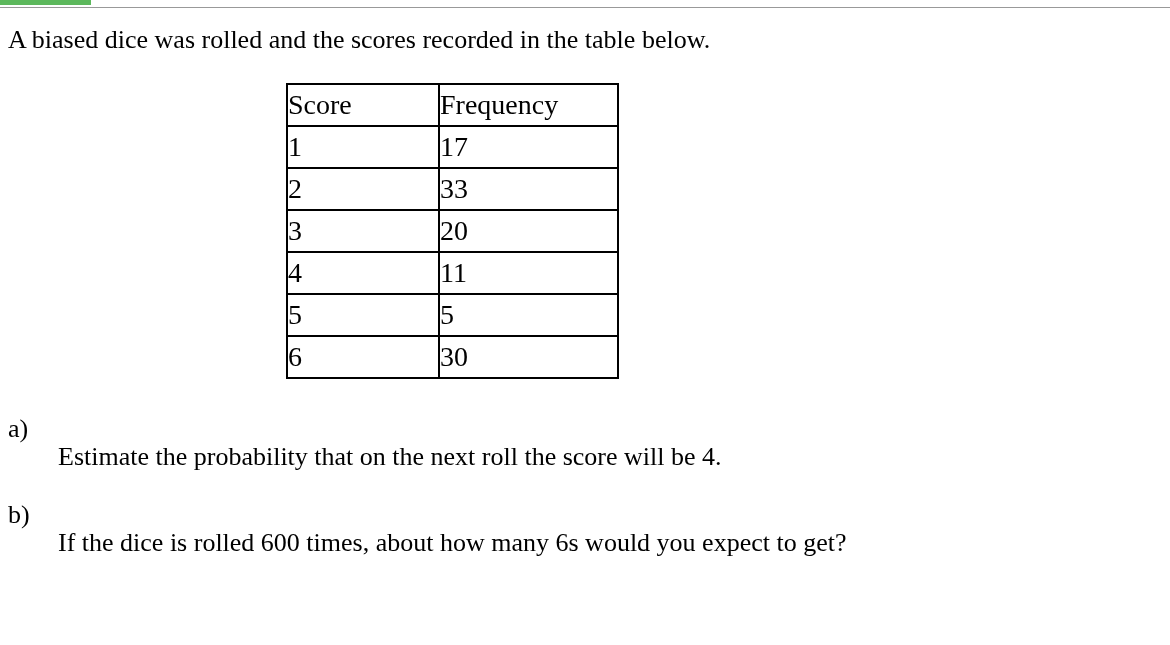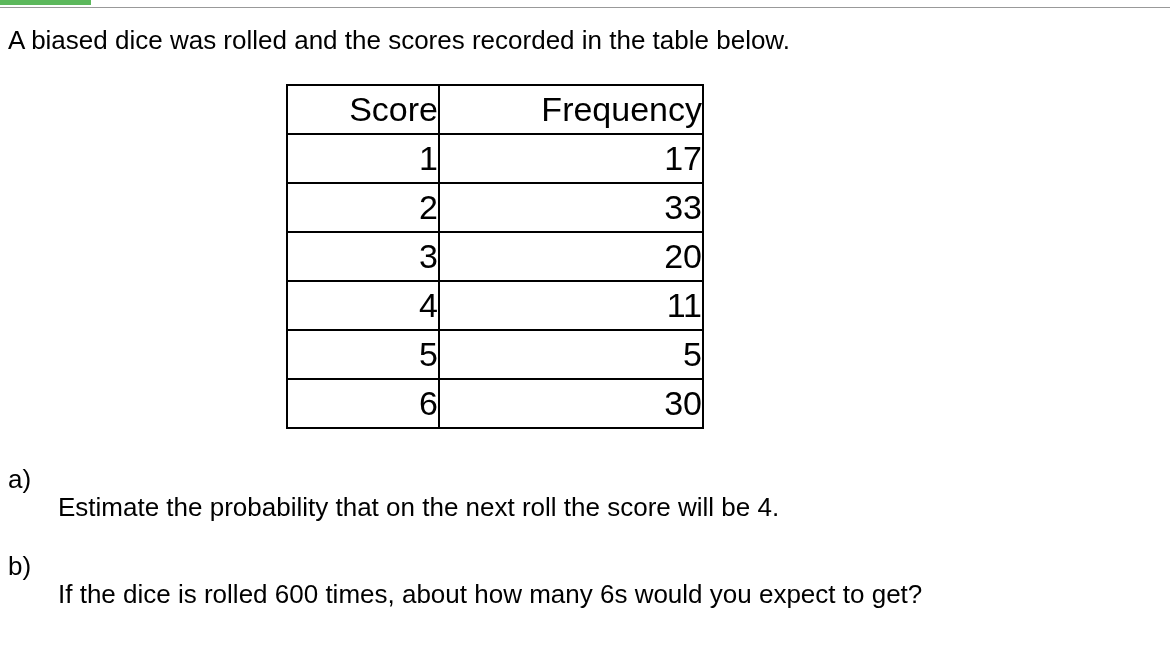--- a/index.html
+++ b/index.html
@@ -1,18 +1,19 @@
 <!DOCTYPE html>
 <html><head>
   <meta charset="utf-8">
   <style>
     * {
       margin: 0;
       padding: 0;
       box-sizing: border-box;
+      font-family: Liberation Serif, serif;
     }
     body {
       font-family: Arial, Helvetica, sans-serif;
       font-size: 24px;
       color: #000;
       background: #fff;
       width: 1170px;
       height: 645px;
       position: relative;
     }
@@ -43,30 +44,30 @@
       display: flex;
       justify-content: flex-start;
       margin-left: 278px;
       margin-bottom: 35px;
     }
     table {
       border-collapse: collapse;
     }
     th, td {
       border: 2px solid #000;
-      text-align: right;
-      font-size: 34px;
+      text-align: left;
+      font-size: 28px;
       font-weight: normal;
       padding: 4px 0;
     }
     th:first-child, td:first-child {
       width: 152px;
     }
     th:last-child, td:last-child {
-      width: 264px;
+      width: 179px;
     }
     th {
       font-weight: normal;
     }
     .questions {
       padding-left: 0;
     }
     .question {
       display: flex;
       align-items: flex-start;

